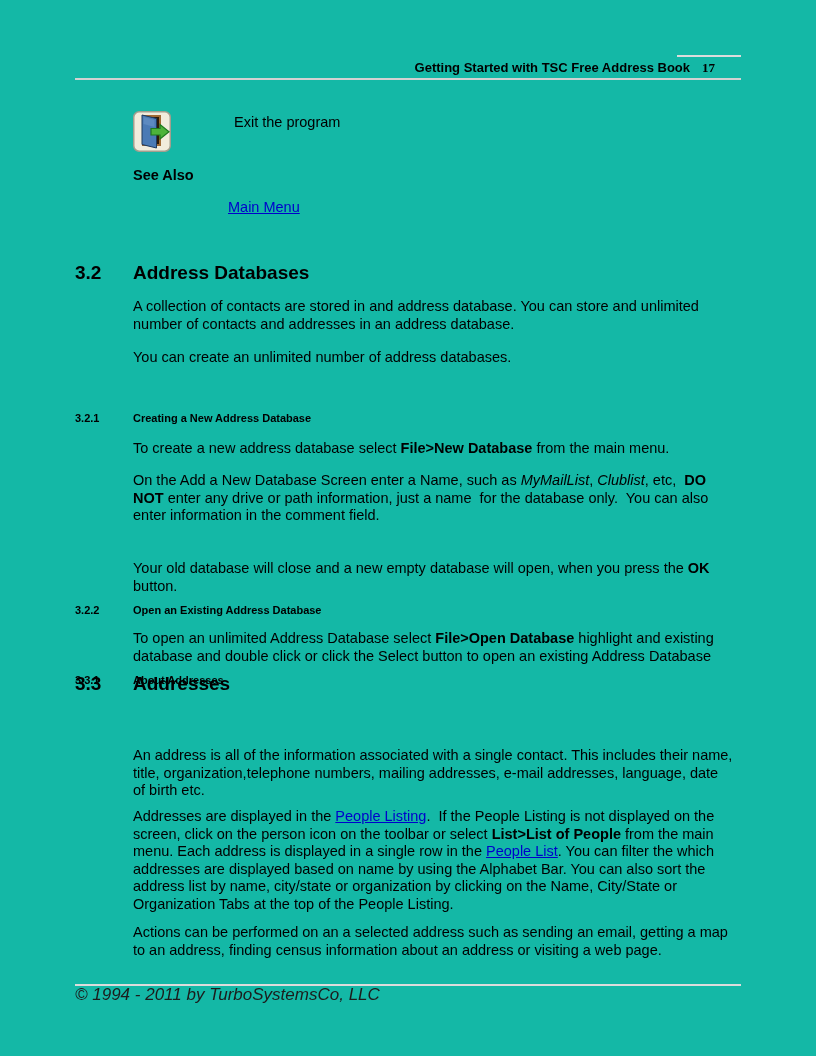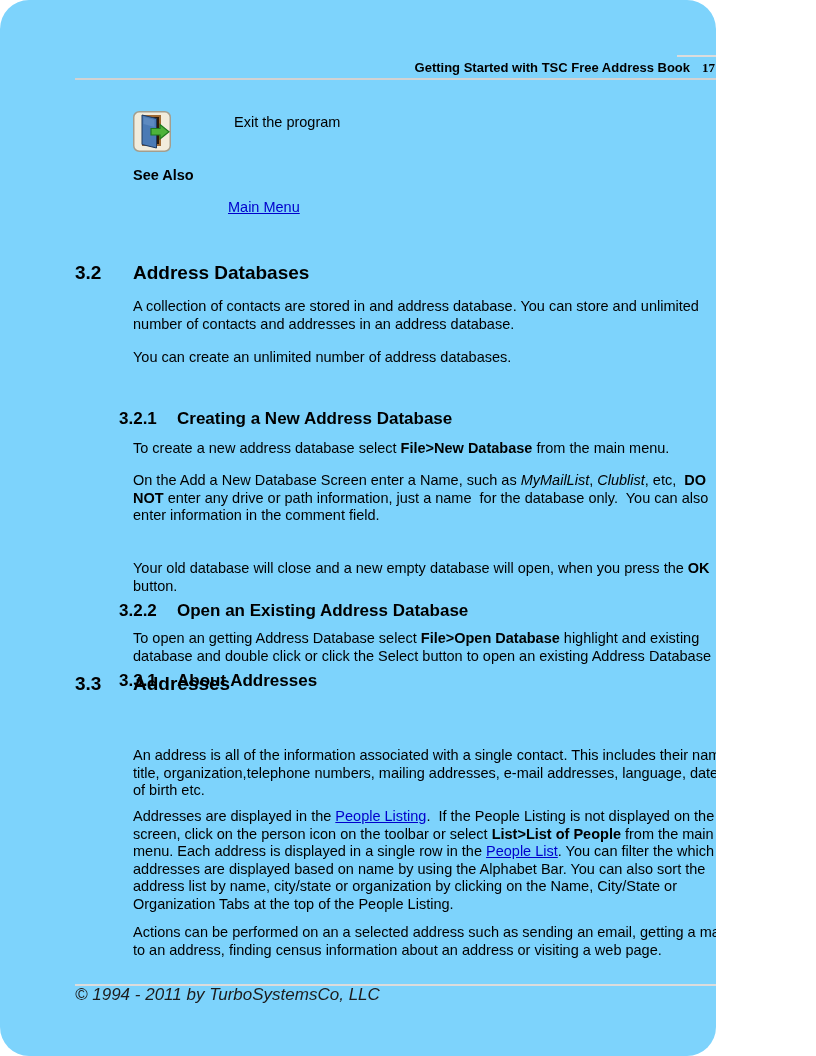--- a/index.html
+++ b/index.html
@@ -1,41 +1,40 @@
 <!DOCTYPE html>
 <html><head>
 <meta charset="utf-8">
 <style>
   html,body{margin:0;padding:0;background:#ffffff;}
   .page{
-    position:relative;width:716px;height:1056px;background:#7dd3fc;
+    position:relative;width:816px;height:1056px;background:#14b8a6;
     font-family:"Liberation Sans","DejaVu Sans",sans-serif;color:#000;
     overflow:hidden;
-    border-radius:29px;
   }
   .abs{position:absolute;}
   
   .hdr-row{left:75px;top:59px;width:666px;display:flex;justify-content:flex-end;align-items:baseline;
            font-size:13px;font-weight:bold;line-height:17px;padding-right:26px;box-sizing:border-box;}
   .hdr-page{margin-left:12px;font-family:Liberation Serif, serif;}
   .rule{background:#d2d2d2;height:2px;}
   .rule-short{left:677px;top:55px;width:64px;background:#dcdcdc;height:2px;}
   .rule-top{left:75px;top:78px;width:666px;}
   .rule-bottom{left:75px;top:984px;width:666px;background:#dcdcdc;}
   
   .para{font-size:14.5px;line-height:17.5px;white-space:pre-wrap;width:600px;left:133px;}
   .plain-label{font-size:14.5px;line-height:17.5px;margin-left:48px;}
   .bold, b{font-weight:bold;}
   .italic{font-style:italic;}
   a.link{color:#0000cc;text-decoration:underline;cursor:pointer;}
   .see-also{left:133px;top:167px;font-size:14.5px;font-weight:bold;line-height:17.5px;}
   .main-menu{left:228px;top:199px;font-size:14.5px;line-height:17.5px;}
   
   .h2{display:flex;font-weight:bold;font-size:19px;line-height:22px;left:75px;}
-  .h3{display:flex;font-weight:bold;font-size:17px;line-height:19px;left:75px;margin-left:44px;}
+  .h3{display:flex;font-weight:bold;font-size:11px;line-height:19px;left:75px;}
   .h2 .sec-num,.h3 .sec-num{width:58px;flex:0 0 58px;}
   
   .exit-icon{left:133px;top:111px;width:38px;height:41px;}
   .exit-label{left:186px;top:114px;}
   
   .footer-text{left:75px;top:988px;font-size:17px;font-style:italic;line-height:14px;color:#1c1c1c;}
 </style>
 </head>
 <body>
 
@@ -76,21 +75,21 @@
     <span>Creating a New Address Database</span>
   </div>
   <div class="abs para" style="top:440px;"><span class="">To create a new address database select </span><span class="bold">File&gt;New Database</span><span class=""> from the main menu.</span></div>
   <div class="abs para" style="top:472px;"><span class="">On the Add a New Database Screen enter a Name, such as </span><span class="italic">MyMailList</span><span class="">, </span><span class="italic">Clublist</span><span class="">, etc,  </span><span class="bold">DO NOT</span><span class=""> enter any drive or path information, just a name  for the database only.  You can also enter information in the comment field.</span></div>
   <div class="abs para" style="top:540px;margin-top:20px;"><span class="">Your old database will close and a new empty database will open, when you press the </span><span class="bold">OK</span><span class=""> button.</span></div>
 
   <div class="abs h3" style="top:601px;">
     <span class="sec-num">3.2.2</span>
     <span>Open an Existing Address Database</span>
   </div>
-  <div class="abs para" style="top:630px;"><span class="">To open an getting Address Database select </span><span class="bold">File&gt;Open Database</span><span class=""> highlight and existing database and double click or click the Select button to open an existing Address Database</span></div>
+  <div class="abs para" style="top:630px;"><span class="">To open an unlimited Address Database select </span><span class="bold">File&gt;Open Database</span><span class=""> highlight and existing database and double click or click the Select button to open an existing Address Database</span></div>
 
   <div class="abs h2" style="top:673px;">
     <span class="sec-num">3.3</span>
     <span>Addresses</span>
   </div>
 
   <div class="abs h3" style="top:671px;">
     <span class="sec-num">3.3.1</span>
     <span>About Addresses</span>
   </div>

